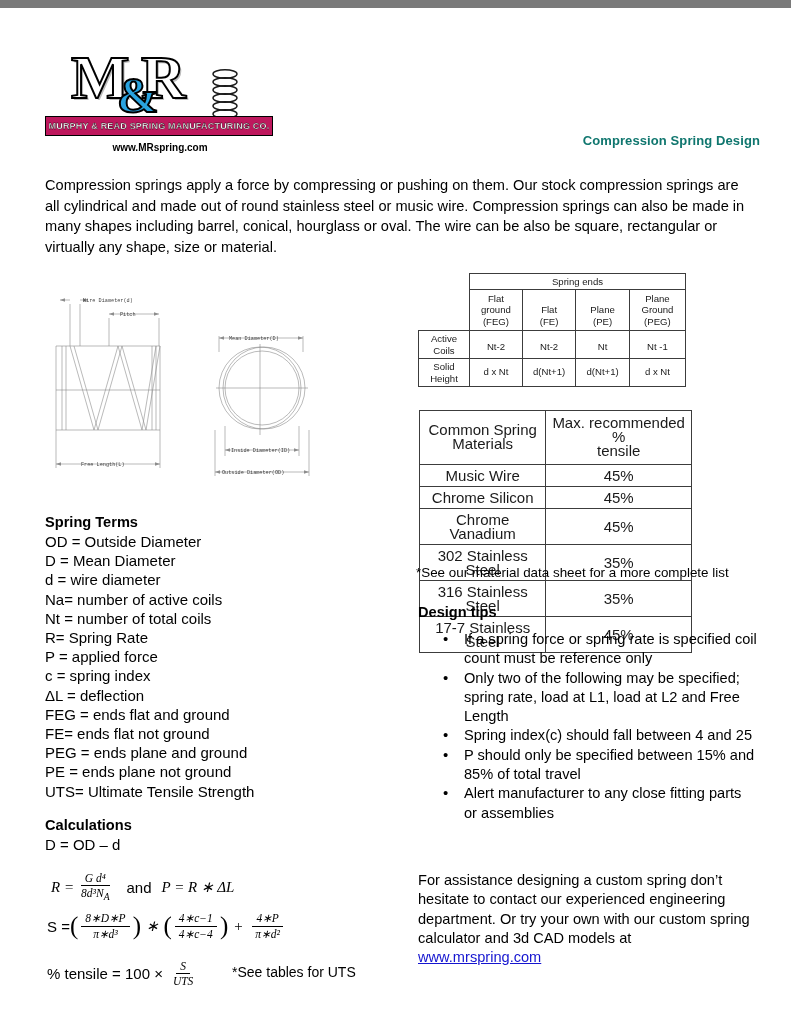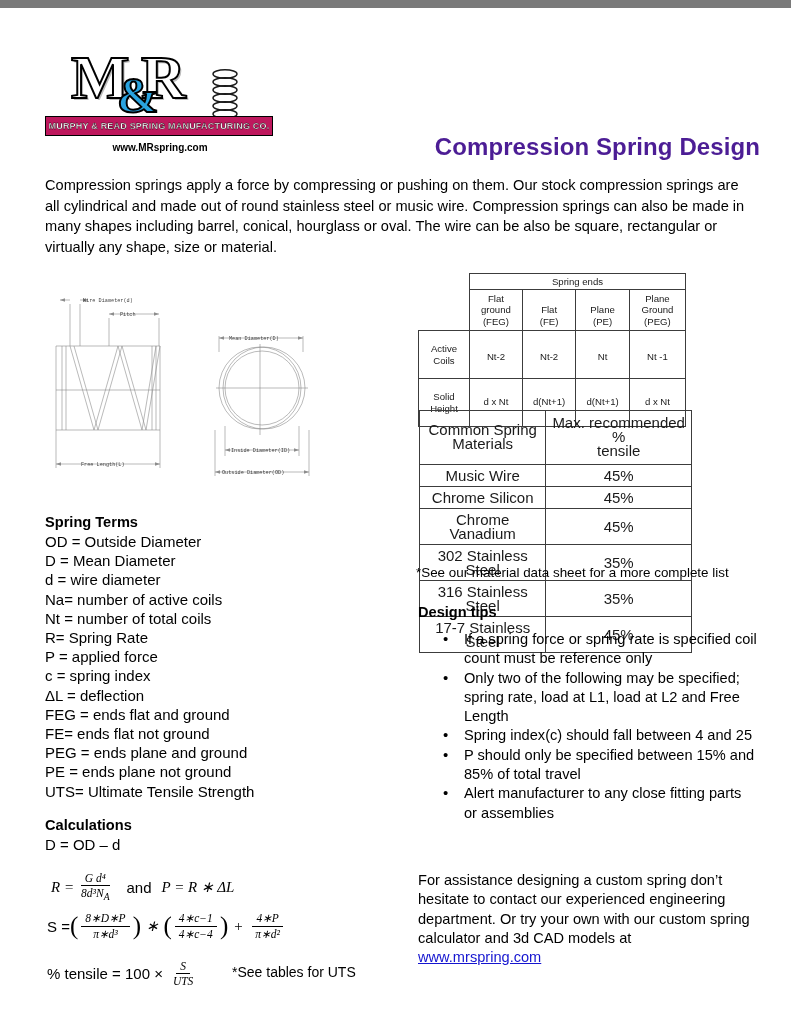--- a/index.html
+++ b/index.html
@@ -57,21 +57,21 @@
     text-align:center;
     font-family:"Liberation Sans",sans-serif;
     font-weight:bold;font-size:10px;color:#000;
   }
 
   
   .doc-title{
     position:absolute;left:430px;top:125px;width:330px;
     text-align:right;
     font-family:"Liberation Sans",sans-serif;
-    font-weight:bold;font-size:24px;color:#4c1d95;
+    font-weight:bold;font-size:13px;color:#0f766e;
     letter-spacing:.1px;
   }
 
   
   .intro{
     position:absolute;left:45px;top:167px;width:710px;
     font-size:14.6px;line-height:20.5px;
     text-align:left;
     color:#000;
   }
@@ -92,21 +92,21 @@
   }
   .tbl-ends td,.tbl-ends th{
     border:1px solid #3c3c3c;
     text-align:center;vertical-align:middle;
     padding:1px 2px;font-weight:normal;
     line-height:11.5px;
   }
   .tbl-ends .noborder{border:0;}
   .tbl-ends .hdr-span{padding:2px 0 1px;}
   .tbl-ends .colhdr{padding:3px 2px 3px;}
-  .tbl-ends .rowlab{width:48px;padding:12px 1px;}
+  .tbl-ends .rowlab{width:48px;padding:2px 1px;}
   .tbl-ends .val{padding:9px 2px 4px;}
   .tbl-ends .vallab{padding:2px 1px 4px;}
 
   
   .tbl-mat{
     position:absolute;left:419px;top:402px;width:273px;
     border-collapse:collapse;
     font-family:"Liberation Sans",sans-serif;
     font-size:15px;
     color:#1a1a1a;

